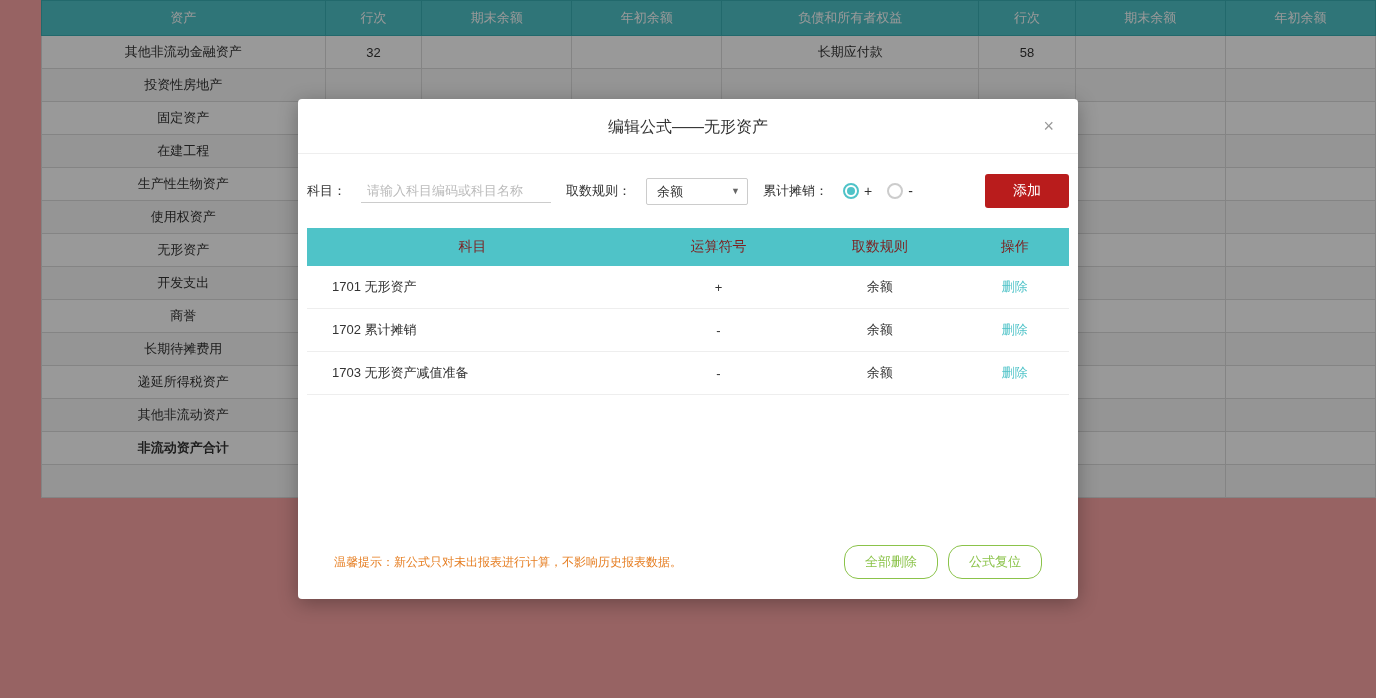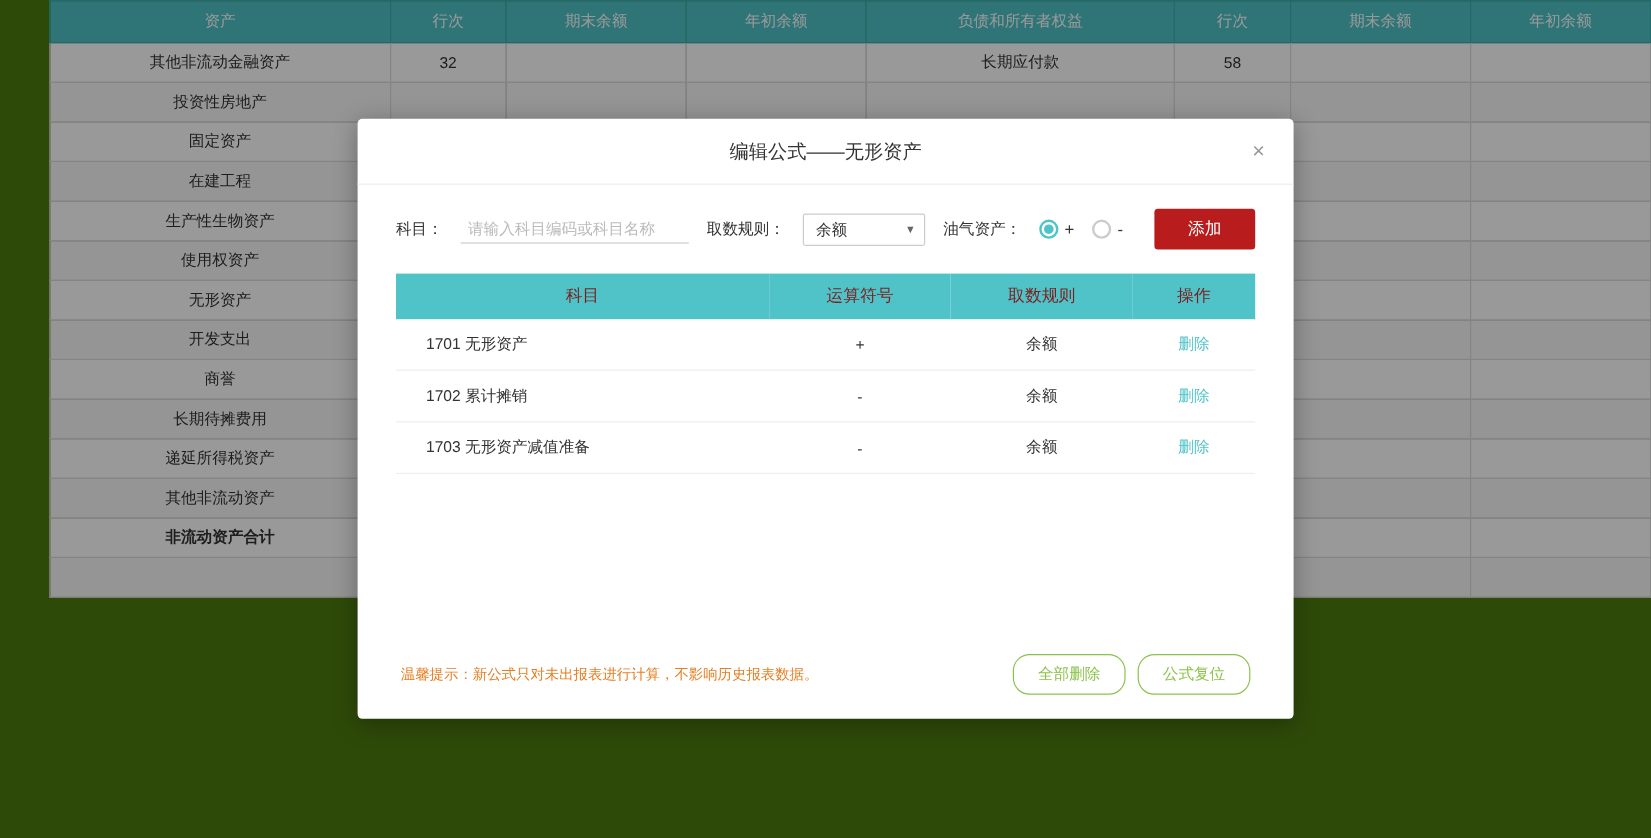--- a/index.html
+++ b/index.html
@@ -10,21 +10,21 @@
       width: 1376px;
       height: 698px;
       overflow: hidden;
       position: relative;
     }
 
     
     .bg-table-wrapper {
       width: 100%;
       height: 100%;
-      background: #4d7c0f;
+      background: #fca5a5;
       padding-left: 41px;
     }
 
     .bg-table {
       width: 100%;
       border-collapse: collapse;
       font-size: 13px;
     }
 
     .bg-table th {
@@ -95,21 +95,21 @@
       cursor: pointer;
       color: #999;
       font-size: 18px;
       line-height: 1;
       background: none;
       border: none;
       padding: 2px 6px;
     }
 
     .modal-body {
-      padding: 20px 32px;
+      padding: 20px 9px;
       flex: 1;
     }
 
     
     .form-row {
       display: flex;
       align-items: center;
       gap: 15px;
       margin-bottom: 20px;
     }
@@ -473,21 +473,21 @@
 
         <label class="form-label">取数规则：</label>
         <div class="select-wrapper">
           <select class="form-select">
             <option>余额</option>
             <option>借方发生额</option>
             <option>贷方发生额</option>
           </select>
         </div>
 
-        <label class="form-label">油气资产：</label>
+        <label class="form-label">累计摊销：</label>
         <div class="radio-group">
           <label class="radio-item">
             <div class="radio-circle checked"></div>
             <span class="radio-label">+</span>
           </label>
           <label class="radio-item">
             <div class="radio-circle unchecked"></div>
             <span class="radio-label">-</span>
           </label>
         </div>

